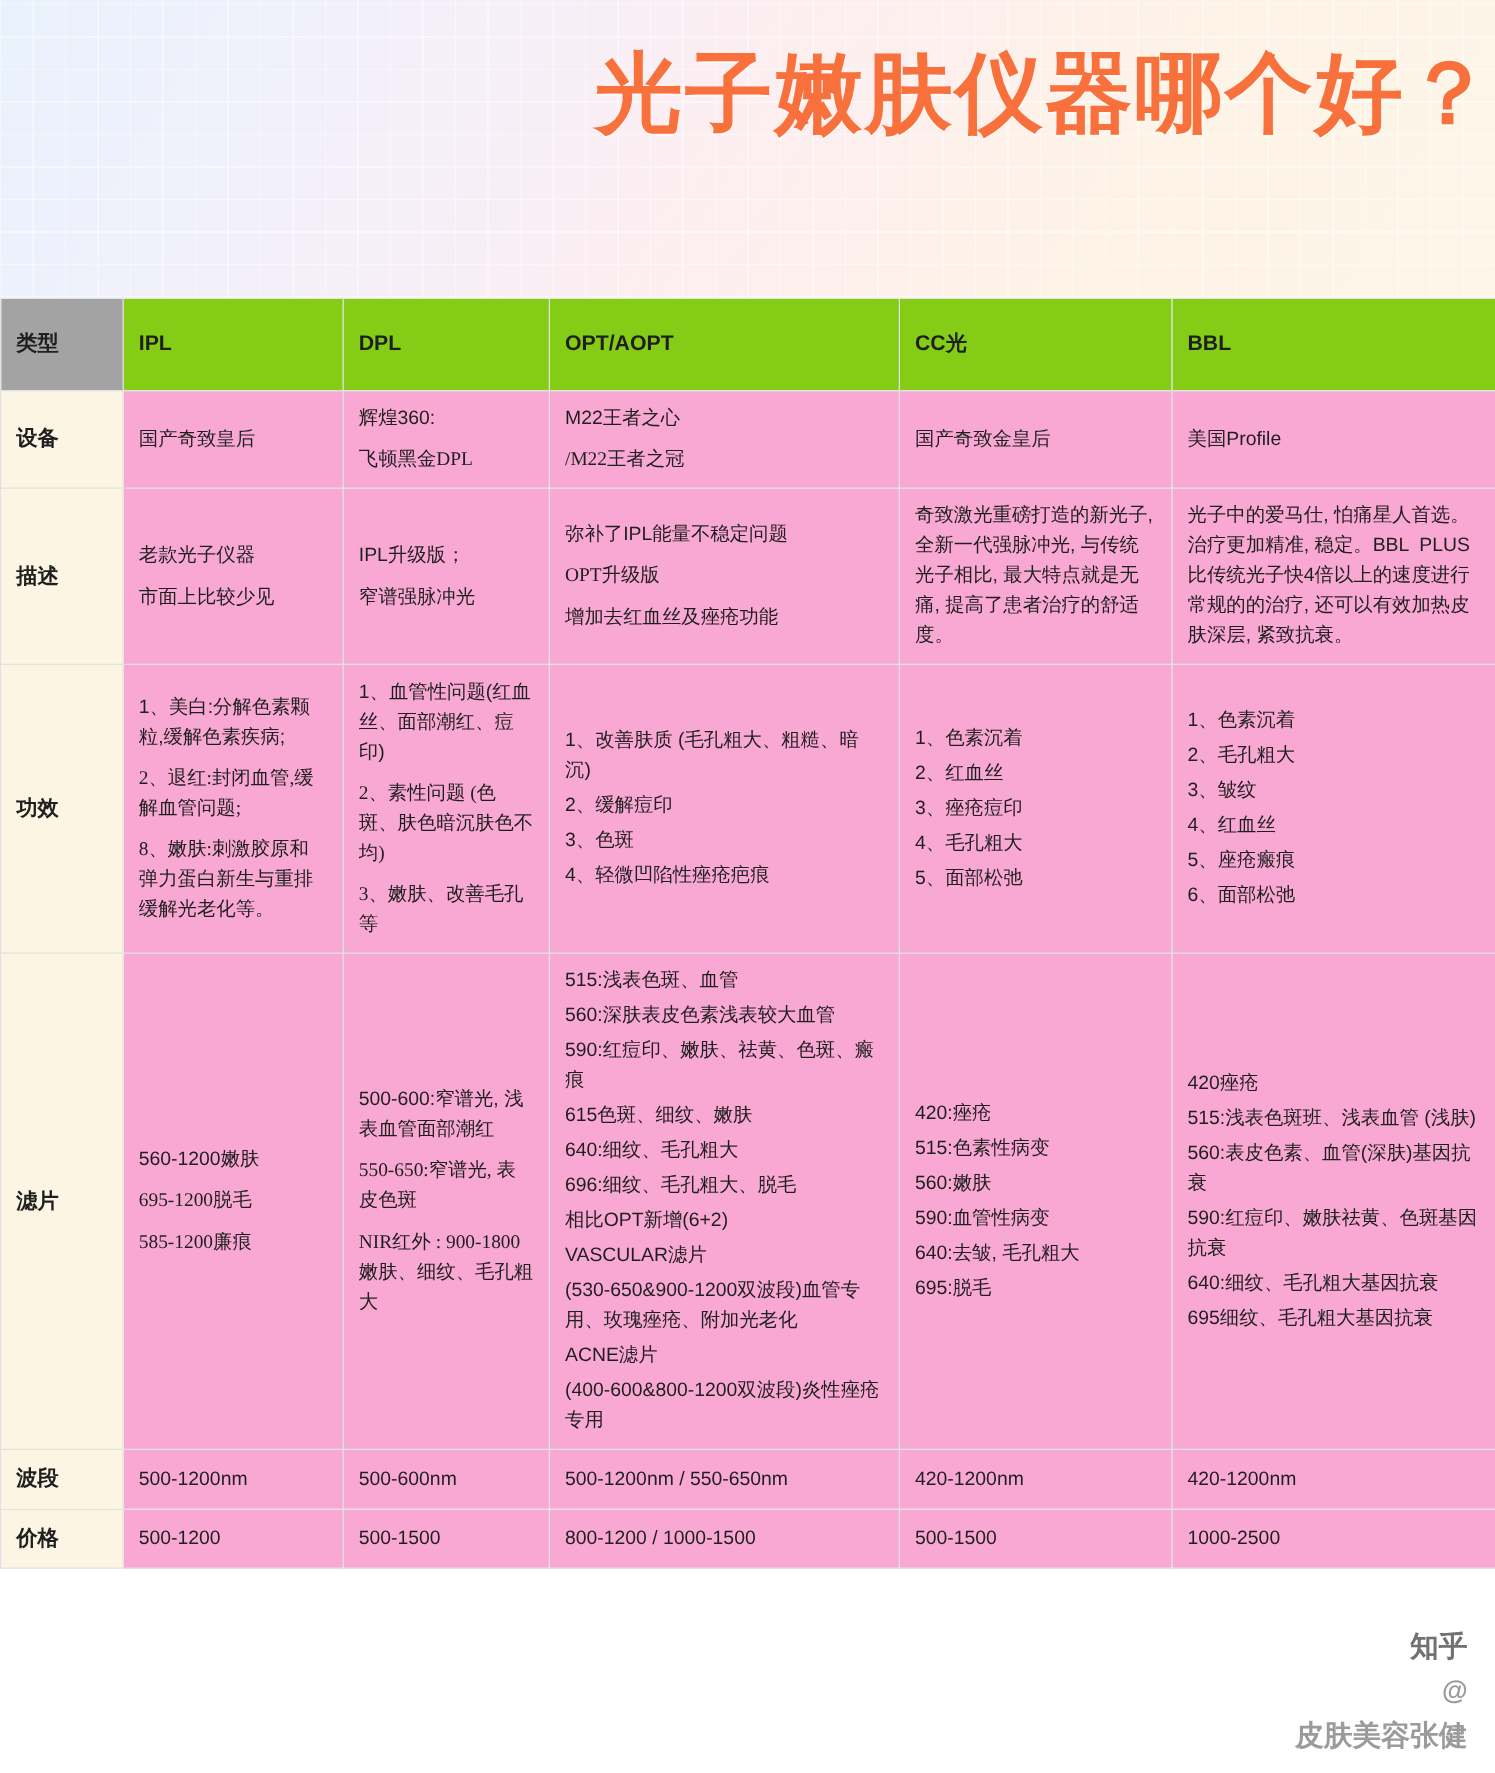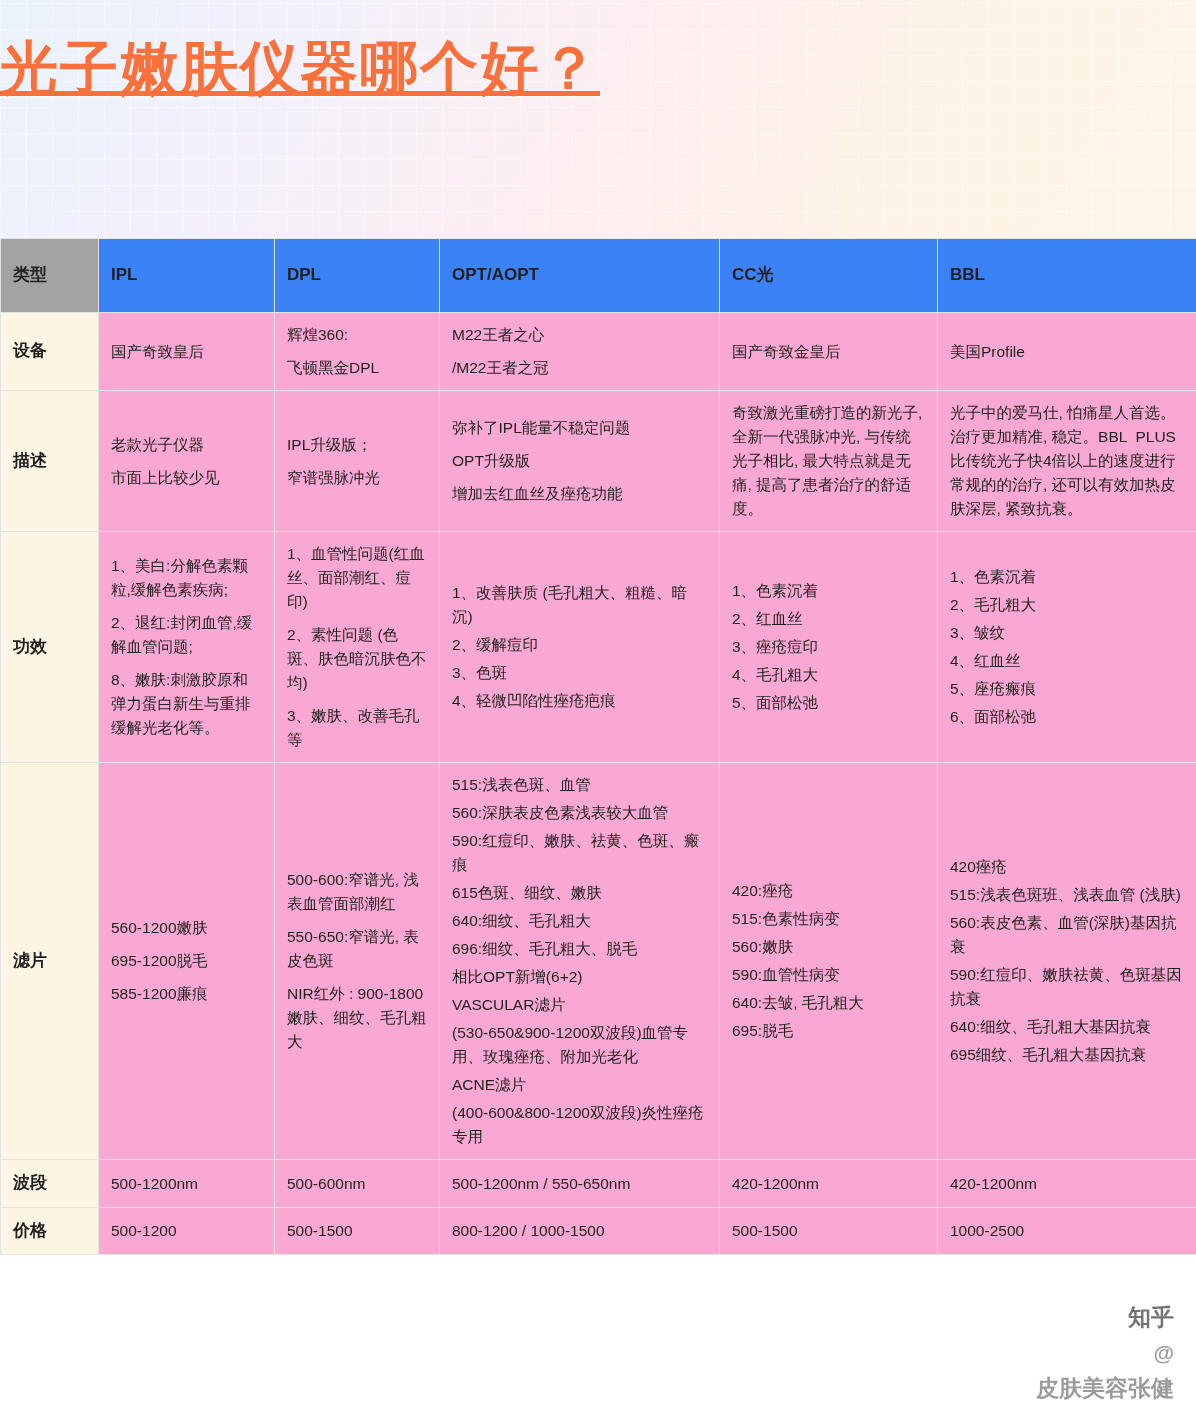--- a/index.html
+++ b/index.html
@@ -18,29 +18,28 @@
   }
   .header::before{
     content:"";position:absolute;inset:0;
     background-image:
       repeating-linear-gradient(0deg,rgba(255,255,255,0.55) 0 1px,transparent 1px 26px),
       repeating-linear-gradient(90deg,rgba(255,255,255,0.55) 0 1px,transparent 1px 26px);
     opacity:.7;
   }
   .title-main{
     position:relative;
-    text-align:left;
-    font-size:58px;
+    text-align:right;
+    font-size:70px;
     font-weight:bold;
     color:#f8713c;
     letter-spacing:2px;
     padding-top:36px;
     line-height:1.1;
     text-shadow:0 2px 0 rgba(255,255,255,.6);
-    text-decoration:underline;
   }
   .title-sub{
     position:relative;
     text-align:center;
     font-size:45px;
     font-weight:bold;
     color:#1a1a1a;
     letter-spacing:0px;
     padding-top:22px;
     line-height:1.1;
@@ -59,37 +58,37 @@
   th,td{
     border:1px solid #e2e2e2;
     vertical-align:middle;
     padding:10px 12px;
     font-size:15.5px;
     line-height:1.55;
     color:#1f1f1f;
     text-align:left;
   }
   thead th{
-    background:#3b82f6;
+    background:#84cc16;
     font-weight:bold;
     font-size:17px;
     height:45px;
     padding:14px 12px;
   }
   thead th.hcat{background:#a3a3a3;}
   td.rowhead{
     background:#fdf5e3;
     font-weight:bold;
     font-size:17px;
     text-align:left;
   }
   td.cell{background:#f9a8d4;}
   .lines div{white-space:pre-wrap;}
   .lines div + div{margin-top:4px;}
-  .gapline div + div{margin-top:9px;}
+  .gapline div + div{margin-top:9px;font-family:Liberation Serif, serif;}
   .watermark{
     position:absolute;
     right:22px;
     bottom:14px;
     display:flex;
     align-items:flex-end;
     gap:8px;
     font-size:23px;
     font-weight:bold;
     color:#8a8a8a;

